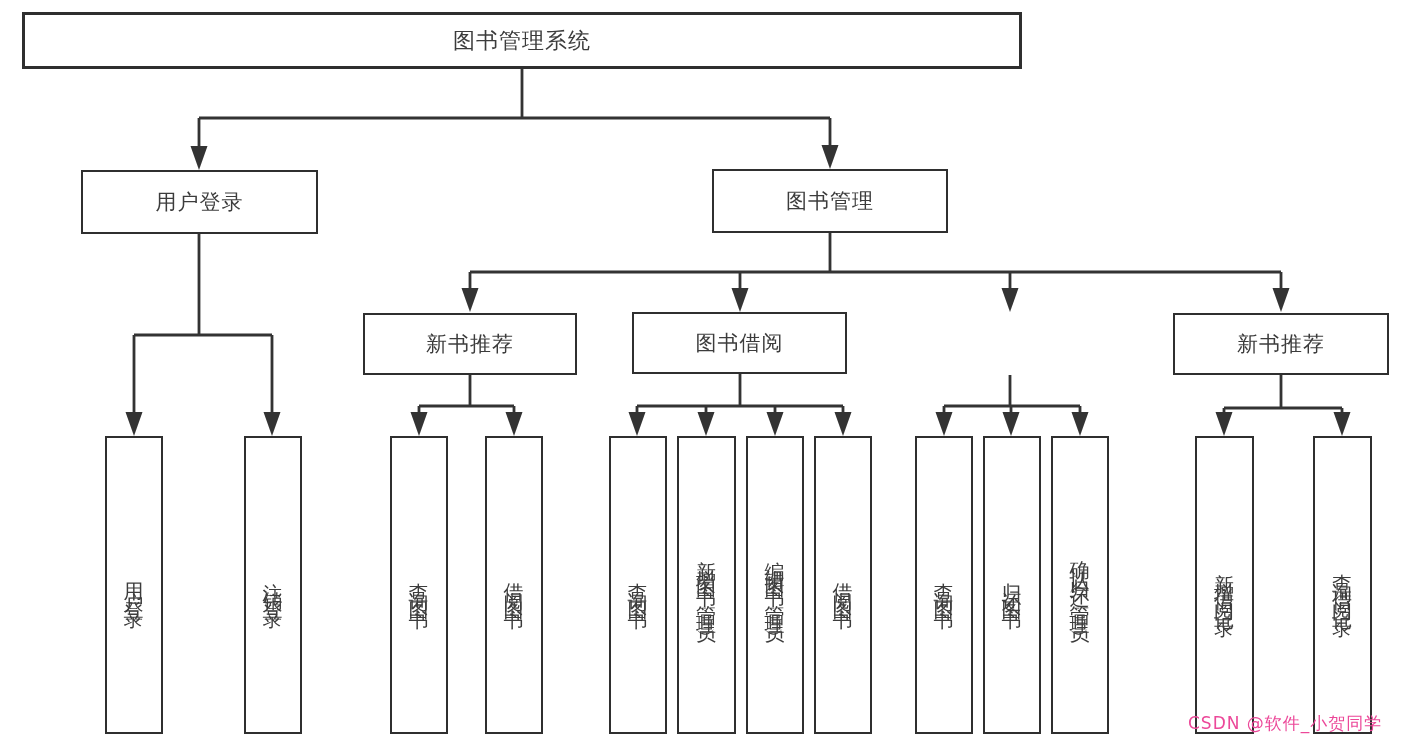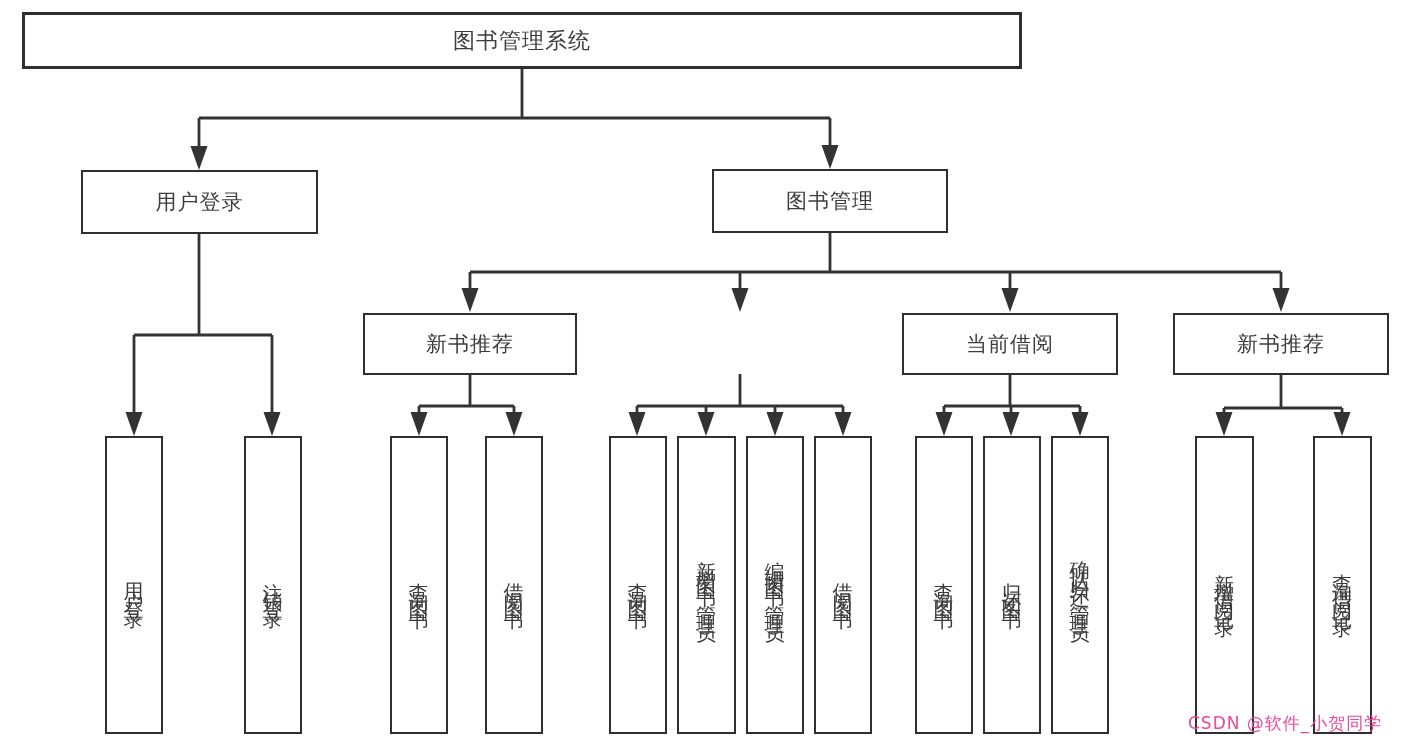--- a/index.html
+++ b/index.html
@@ -81,22 +81,22 @@
   <div class="node lvl" style="left:81px;top:170px;width:237px;height:64px;">
     <span>用户登录</span>
   </div>
   <div class="node lvl" style="left:712px;top:169px;width:236px;height:64px;">
     <span>图书管理</span>
   </div>
 
   <div class="node lvl" style="left:363px;top:313px;width:214px;height:62px;">
     <span>新书推荐</span>
   </div>
-  <div class="node lvl" style="left:902px;top:313px;width:216px;height:62px;">
-    <span>当前借阅</span>
+  <div class="node lvl" style="left:632px;top:312px;width:215px;height:62px;">
+    <span>图书借阅</span>
   </div>
   <div class="node lvl" style="left:1173px;top:313px;width:216px;height:62px;">
     <span>新书推荐</span>
   </div>
 
   <div class="leaf" style="left:105px;">
     <span class="vtxt">用户登录</span>
   </div>
   <div class="leaf" style="left:244px;">
     <span class="vtxt">注销登录</span>

